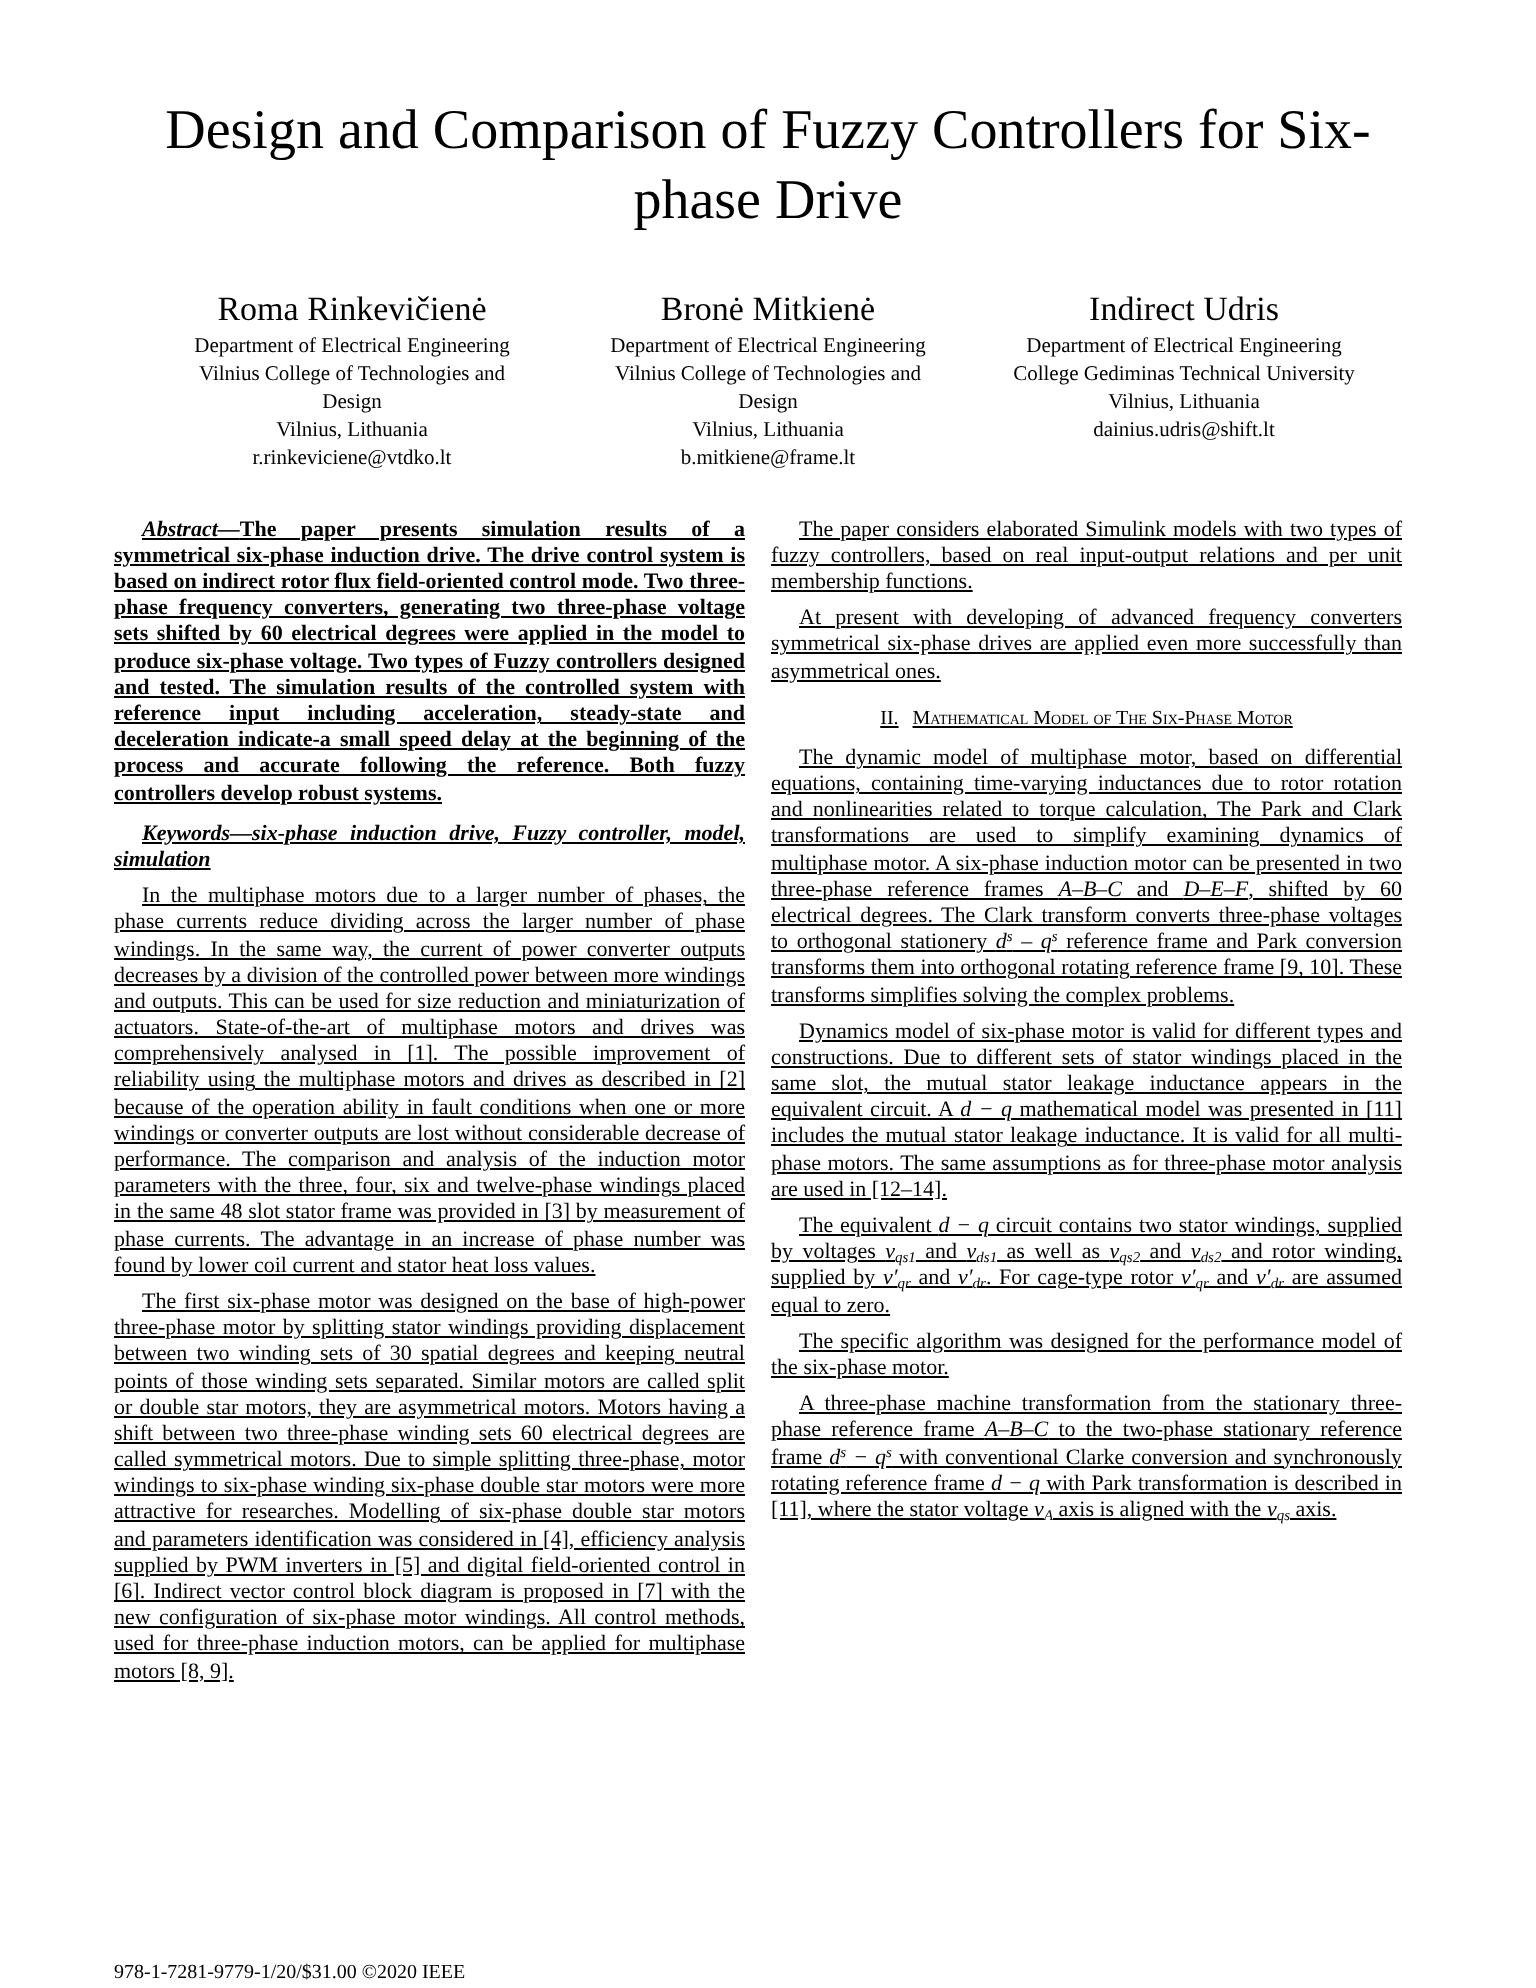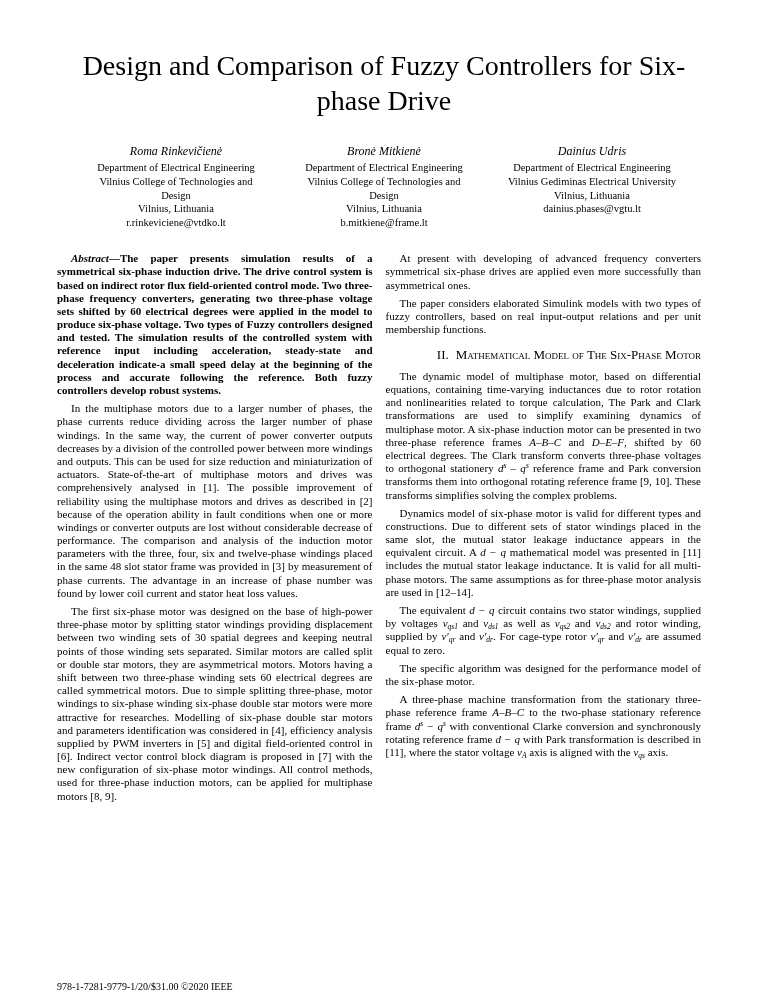--- a/index.html
+++ b/index.html
@@ -26,42 +26,43 @@
     display: flex;
     justify-content: space-evenly;
     margin-top: 26px;
   }
   .author {
     width: 178px;
     text-align: center;
     font-size: 10.5px;
     line-height: 1.32;
   }
-  .author .name { font-size: 12px; margin-bottom: 1px; font-style: italic; }
+  .author .name { font-size: 17px; margin-bottom: 1px; }
   .author .aff { }
   .columns {
     display: flex;
     gap: 13px;
     margin-top: 22px;
+    text-decoration: underline;
   }
   .col {
     width: 315.5px;
     font-size: 11px;
     line-height: 1.2;
     text-align: justify;
   }
   .para { margin: 0 0 5px 0; text-indent: 14px; }
   .abstract { font-weight: bold; }
   .abstract .lead { font-style: italic; }
   .keywords { font-weight: bold; font-style: italic; margin-top: 7px; }
   .sec {
-    font-size: 13px;
+    font-size: 10px;
     font-weight: normal;
     font-variant: small-caps;
-    text-align: right;
+    text-align: center;
     margin: 11px 0 7px 0;
   }
   .sec .num { margin-right: 7px; }
   sub, sup { font-size: 0.68em; line-height: 0; }
   sub { vertical-align: -0.25em; }
   sup { vertical-align: 0.5em; }
   .footer {
     position: absolute;
     left: 57px;
     bottom: 18px;
@@ -87,43 +88,44 @@
 
     <div class="author">
       <div class="name">Bronė Mitkienė</div>
       <div class="aff">Department of Electrical Engineering</div>
       <div class="aff">Vilnius College of Technologies and Design</div>
       <div class="city">Vilnius, Lithuania</div>
       <div class="email">b.mitkiene@frame.lt</div>
     </div>
 
     <div class="author">
-      <div class="name">Dainius Udris</div>
+      <div class="name">Indirect Udris</div>
       <div class="aff">Department of Electrical Engineering</div>
-      <div class="aff">Vilnius Gediminas Electrical University</div>
+      <div class="aff">College Gediminas Technical University</div>
       <div class="city">Vilnius, Lithuania</div>
-      <div class="email">dainius.phases@vgtu.lt</div>
+      <div class="email">dainius.udris@shift.lt</div>
     </div>
 
   </div>
 
   <div class="columns">
 
     <div class="col">
       <p class="para abstract"><span class="lead">Abstract—</span><span>The paper presents simulation results of a symmetrical six-phase induction drive. The drive control system is based on indirect rotor flux field-oriented control mode. Two three-phase frequency converters, generating two three-phase voltage sets shifted by 60 electrical degrees were applied in the model to produce six-phase voltage. Two types of Fuzzy controllers designed and tested. The simulation results of the controlled system with reference input including acceleration, steady-state and deceleration indicate-a small speed delay at the beginning of the process and accurate following the reference. Both fuzzy controllers develop robust systems.</span></p>
 
+      <p class="para keywords"><span class="lead">Keywords—</span><span>six-phase induction drive, Fuzzy controller, model, simulation</span></p>
 
 
       <p class="para">In the multiphase motors due to a larger number of phases, the phase currents reduce dividing across the larger number of phase windings. In the same way, the current of power converter outputs decreases by a division of the controlled power between more windings and outputs. This can be used for size reduction and miniaturization of actuators. State-of-the-art of multiphase motors and drives was comprehensively analysed in [1]. The possible improvement of reliability using the multiphase motors and drives as described in [2] because of the operation ability in fault conditions when one or more windings or converter outputs are lost without considerable decrease of performance. The comparison and analysis of the induction motor parameters with the three, four, six and twelve-phase windings placed in the same 48 slot stator frame was provided in [3] by measurement of phase currents. The advantage in an increase of phase number was found by lower coil current and stator heat loss values.</p>
       <p class="para">The first six-phase motor was designed on the base of high-power three-phase motor by splitting stator windings providing displacement between two winding sets of 30 spatial degrees and keeping neutral points of those winding sets separated. Similar motors are called split or double star motors, they are asymmetrical motors. Motors having a shift between two three-phase winding sets 60 electrical degrees are called symmetrical motors. Due to simple splitting three-phase, motor windings to six-phase winding six-phase double star motors were more attractive for researches. Modelling of six-phase double star motors and parameters identification was considered in [4], efficiency analysis supplied by PWM inverters in [5] and digital field-oriented control in [6]. Indirect vector control block diagram is proposed in [7] with the new configuration of six-phase motor windings. All control methods, used for three-phase induction motors, can be applied for multiphase motors [8, 9].</p>
     </div>
 
     <div class="col">
+      <p class="para">The paper considers elaborated Simulink models with two types of fuzzy controllers, based on real input-output relations and per unit membership functions.</p>
       <p class="para">At present with developing of advanced frequency converters symmetrical six-phase drives are applied even more successfully than asymmetrical ones.</p>
-      <p class="para">The paper considers elaborated Simulink models with two types of fuzzy controllers, based on real input-output relations and per unit membership functions.</p>
 
       <h2 class="sec"><span class="num">II.</span><span>Mathematical Model of The Six-Phase Motor</span></h2>
 
       <p class="para">The dynamic model of multiphase motor, based on differential equations, containing time-varying inductances due to rotor rotation and nonlinearities related to torque calculation, The Park and Clark transformations are used to simplify examining dynamics of multiphase motor. A six-phase induction motor can be presented in two three-phase reference frames <i>A–B–C</i> and <i>D–E–F</i>, shifted by 60 electrical degrees. The Clark transform converts three-phase voltages to orthogonal stationery <i>d<sup>s</sup> – q<sup>s</sup></i> reference frame and Park conversion transforms them into orthogonal rotating reference frame [9, 10]. These transforms simplifies solving the complex problems.</p>
       <p class="para">Dynamics model of six-phase motor is valid for different types and constructions. Due to different sets of stator windings placed in the same slot, the mutual stator leakage inductance appears in the equivalent circuit. A <i>d − q</i> mathematical model was presented in [11] includes the mutual stator leakage inductance. It is valid for all multi-phase motors. The same assumptions as for three-phase motor analysis are used in [12–14].</p>
       <p class="para">The equivalent <i>d − q</i> circuit contains two stator windings, supplied by voltages <i>v<sub>qs1</sub></i> and <i>v<sub>ds1</sub></i> as well as <i>v<sub>qs2</sub></i> and <i>v<sub>ds2</sub></i> and rotor winding, supplied by <i>v′<sub>qr</sub></i> and <i>v′<sub>dr</sub></i>. For cage-type rotor <i>v′<sub>qr</sub></i> and <i>v′<sub>dr</sub></i> are assumed equal to zero.</p>
       <p class="para">The specific algorithm was designed for the performance model of the six-phase motor.</p>
       <p class="para">A three-phase machine transformation from the stationary three-phase reference frame <i>A–B–C</i> to the two-phase stationary reference frame <i>d<sup>s</sup> − q<sup>s</sup></i> with conventional Clarke conversion  and synchronously rotating reference frame <i>d − q</i> with Park transformation is described in [11], where the stator voltage <i>v<sub>A</sub></i> axis is aligned with the <i>v<sub>qs</sub></i> axis.</p>
     </div>
 

